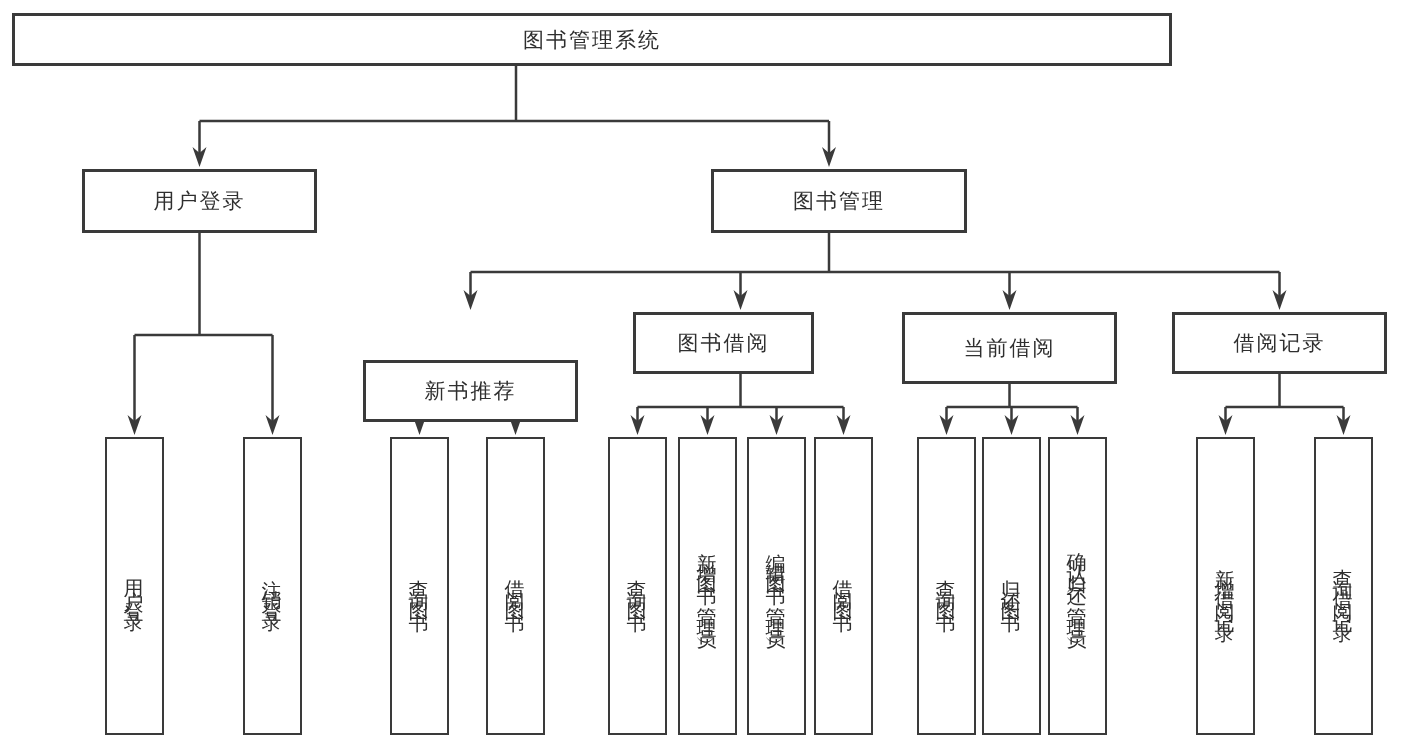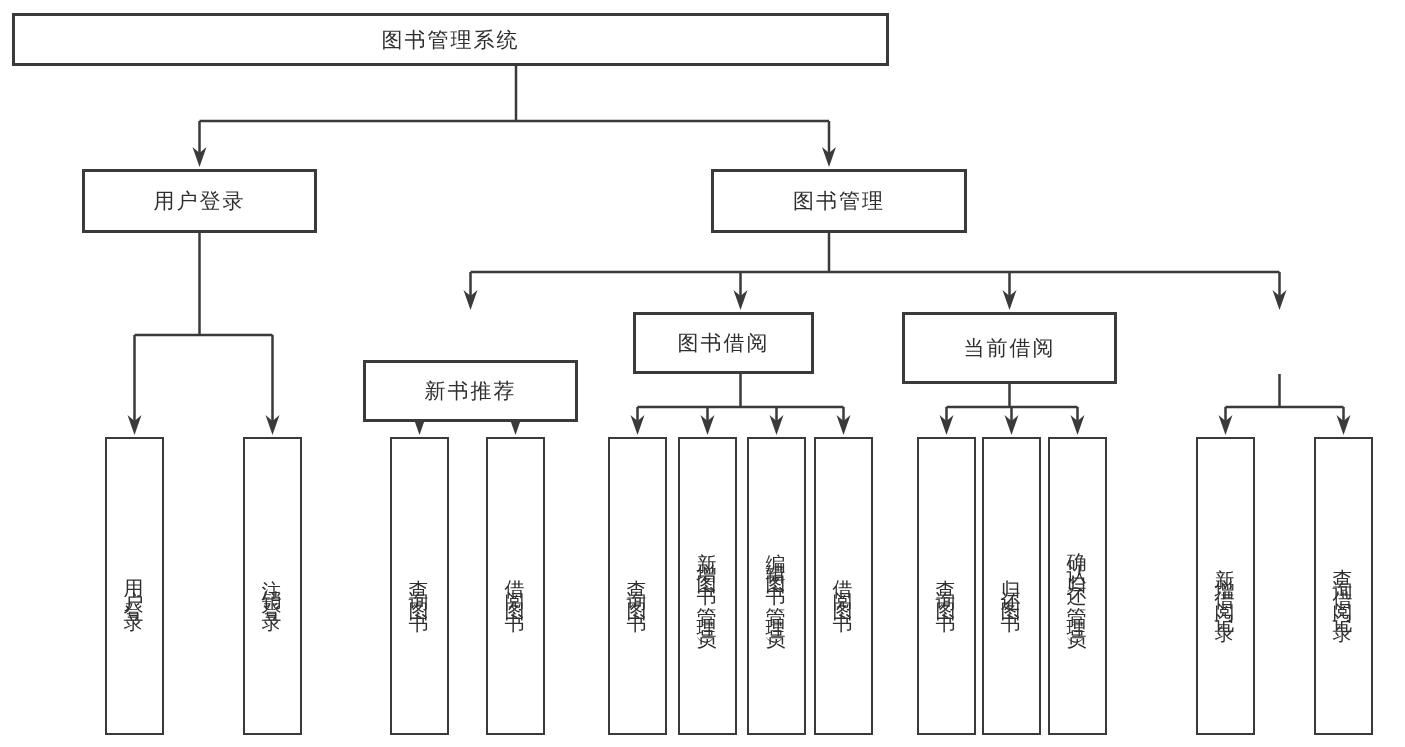--- a/index.html
+++ b/index.html
@@ -95,39 +95,42 @@
     <use class="ah" href="#ah" x="707.5" y="435"></use>
     <use class="ah" href="#ah" x="776.5" y="435"></use>
     <use class="ah" href="#ah" x="843.5" y="435"></use>
     <use class="ah" href="#ah" x="946.5" y="435"></use>
     <use class="ah" href="#ah" x="1011.5" y="435"></use>
     <use class="ah" href="#ah" x="1077.5" y="435"></use>
     <use class="ah" href="#ah" x="1225.5" y="435"></use>
     <use class="ah" href="#ah" x="1343.5" y="435"></use>
   </svg>
 
-  <div class="node" style="left:12px;top:13px;width:877px;height:53px;">
+  <div class="node" style="left:12px;top:13px;width:1160px;height:53px;">
     <span>图书管理系统</span>
   </div>
 
   <div class="node" style="left:82px;top:169px;width:235px;height:64px;">
     <span>用户登录</span>
   </div>
   <div class="node" style="left:711px;top:169px;width:256px;height:64px;">
     <span>图书管理</span>
   </div>
 
   <div class="node" style="left:363px;top:312px;width:215px;height:62px;margin-top:48px;">
     <span>新书推荐</span>
   </div>
   <div class="node" style="left:633px;top:312px;width:181px;height:62px;">
     <span>图书借阅</span>
   </div>
   <div class="node" style="left:902px;top:312px;width:215px;height:72px;">
     <span>当前借阅</span>
+  </div>
+  <div class="node" style="left:1172px;top:312px;width:215px;height:62px;">
+    <span>借阅记录</span>
   </div>
 
   <div class="leaf" style="left:105px;">
     <span class="vtext">用户登录</span>
   </div>
   <div class="leaf" style="left:243px;">
     <span class="vtext">注销登录</span>
   </div>
   <div class="leaf" style="left:390px;">
     <span class="vtext">查询图书</span>

